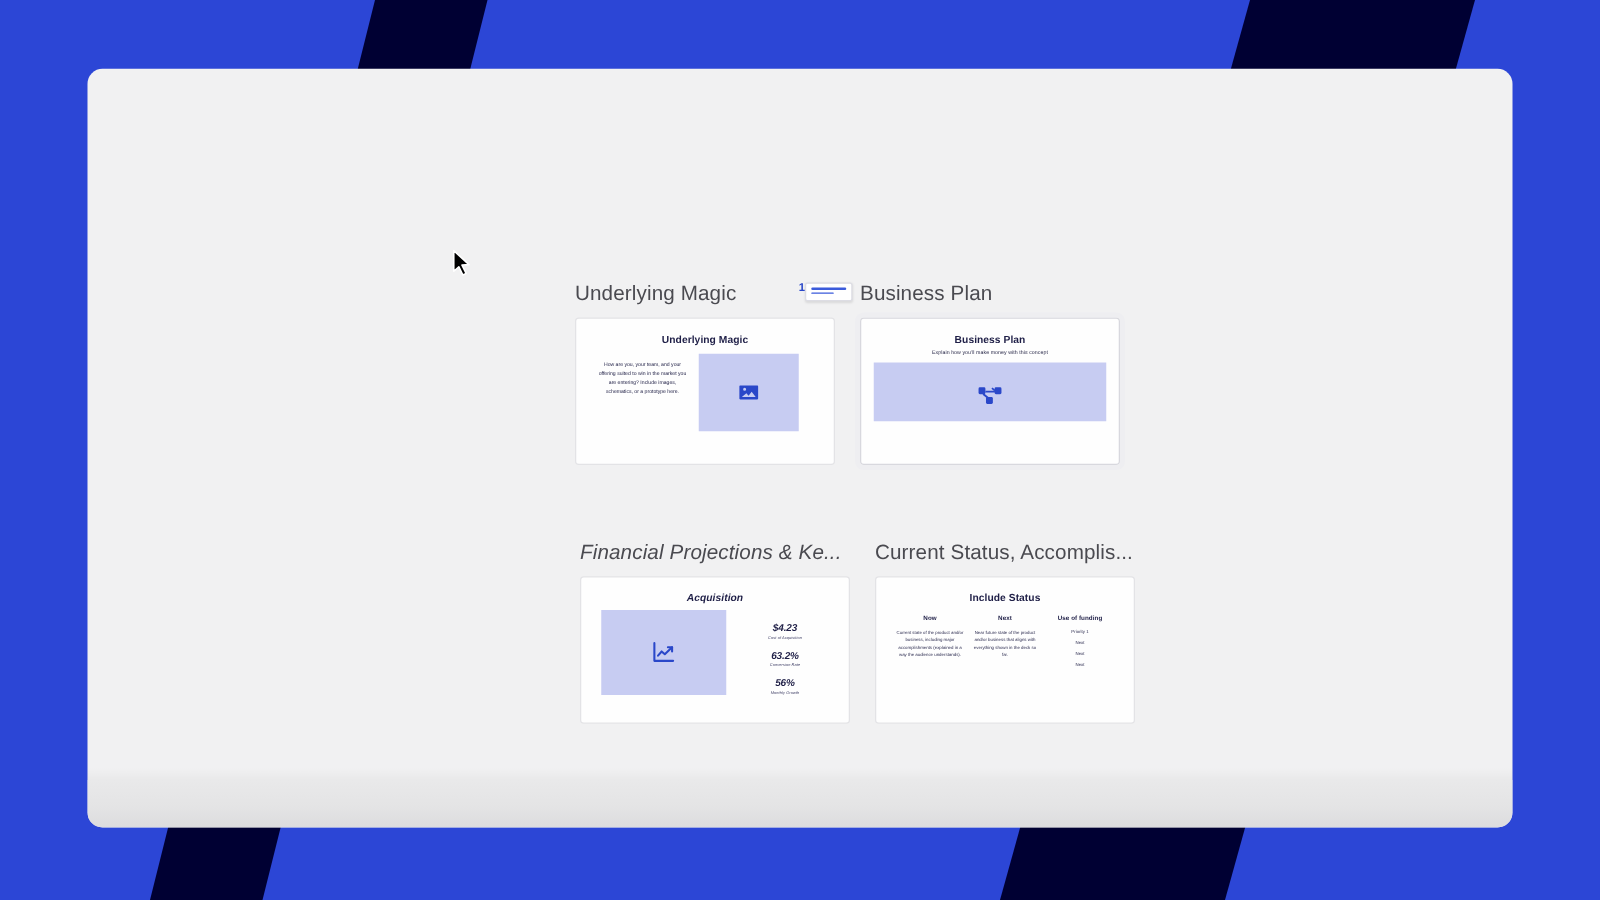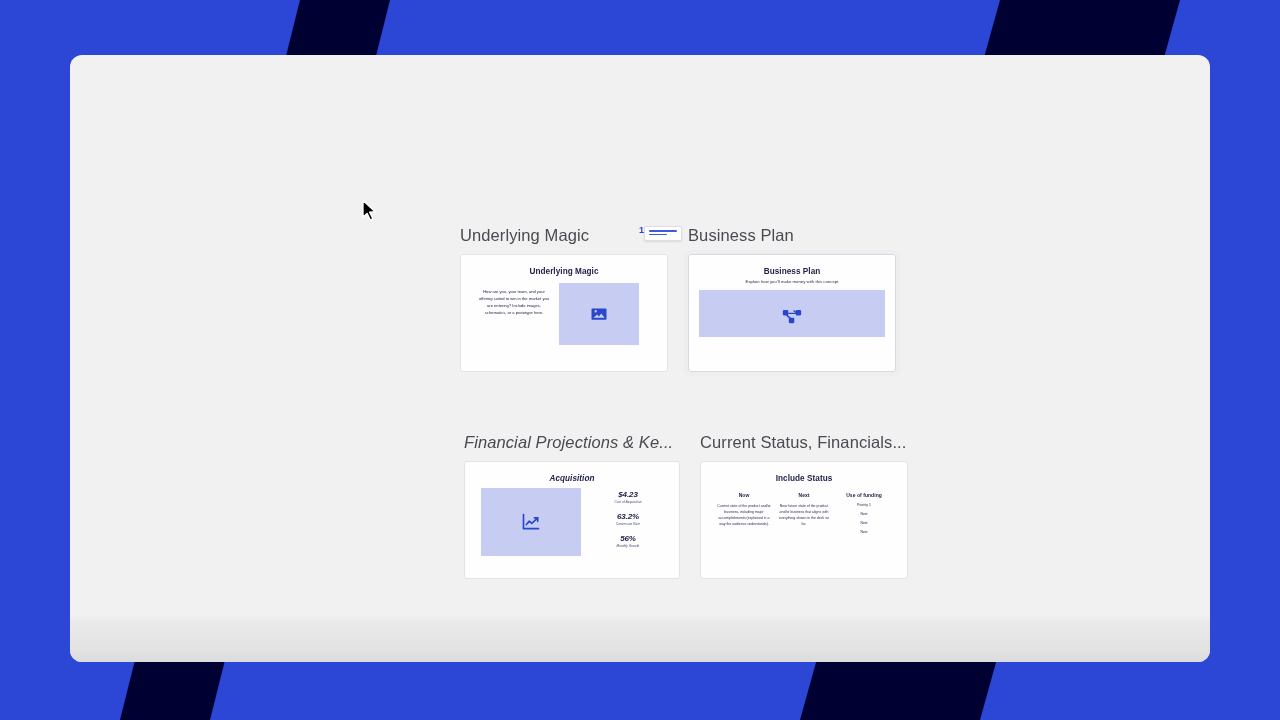--- a/index.html
+++ b/index.html
@@ -106,21 +106,21 @@
   .media-box {
     background: #C7CCF2;
     display: flex; align-items: center; justify-content: center;
   }
   .um-media { width: 80px; height: 62px; }
 
   
   .bp-media { width: 100%; height: 47px; margin-top: 2px; }
 
   
-  .fin-body { display: flex; align-items: flex-start; gap: 10px; padding: 2px 4px 0 6px; }
+  .fin-body { display: flex; align-items: flex-end; gap: 10px; padding: 2px 4px 0 6px; }
   .fin-media { width: 100px; height: 68px; }
   .fin-stats { flex: 1; padding-top: 2px; text-align: center; }
   .stat { margin-bottom: 8px; }
   .stat:last-child { margin-bottom: 0; }
   .stat-value { font-size: 8px; font-weight: 700; color: #1E1E46; letter-spacing: -0.1px; }
   .stat-label { font-size: 3.1px; color: #44446A; margin-top: 1px; letter-spacing: 0.08px; }
 
   
   .cs-cols { display: flex; gap: 6px; padding: 6px 6px 0 6px; }
   .cs-col { flex: 1; text-align: center; }
@@ -238,21 +238,21 @@
               <div class="stat">
                 <div class="stat-value">56%</div>
                 <div class="stat-label">Monthly Growth</div>
               </div>
             </div>
           </div>
         </div>
       </div>
 
       <div class="slide-cell">
-        <div class="slide-title wide">Current Status, Financials...</div>
+        <div class="slide-title wide">Current Status, Accomplis...</div>
         <div class="slide-card">
           <div class="card-heading">Include Status</div>
           <div class="cs-cols">
             <div class="cs-col">
               <div class="cs-col-head">Now</div>
               <div class="cs-col-body">Current state of the product and/or business, including major accomplishments (explained in a way the audience understands).</div>
             </div>
             <div class="cs-col">
               <div class="cs-col-head">Next</div>
               <div class="cs-col-body">Near future state of the product and/or business that aligns with everything shown in the deck so far.</div>

